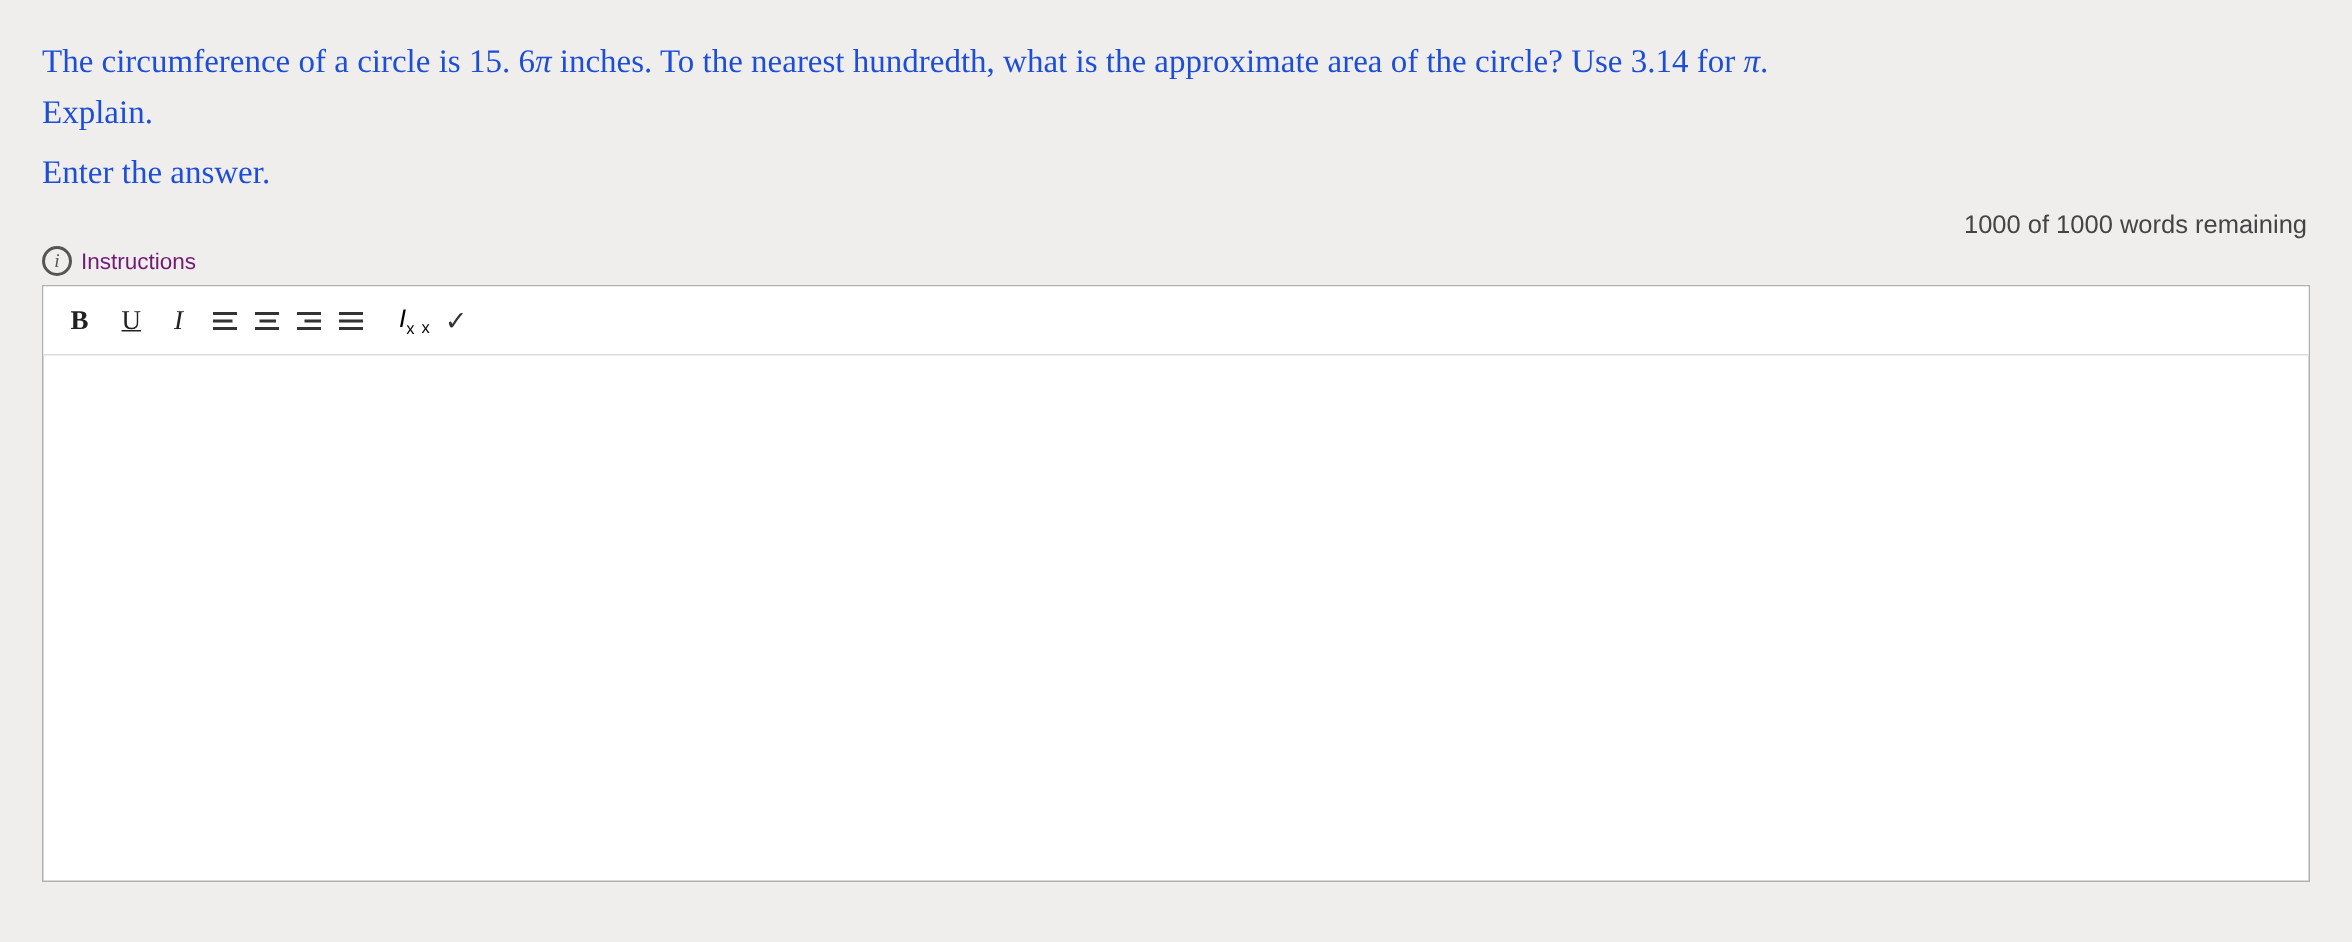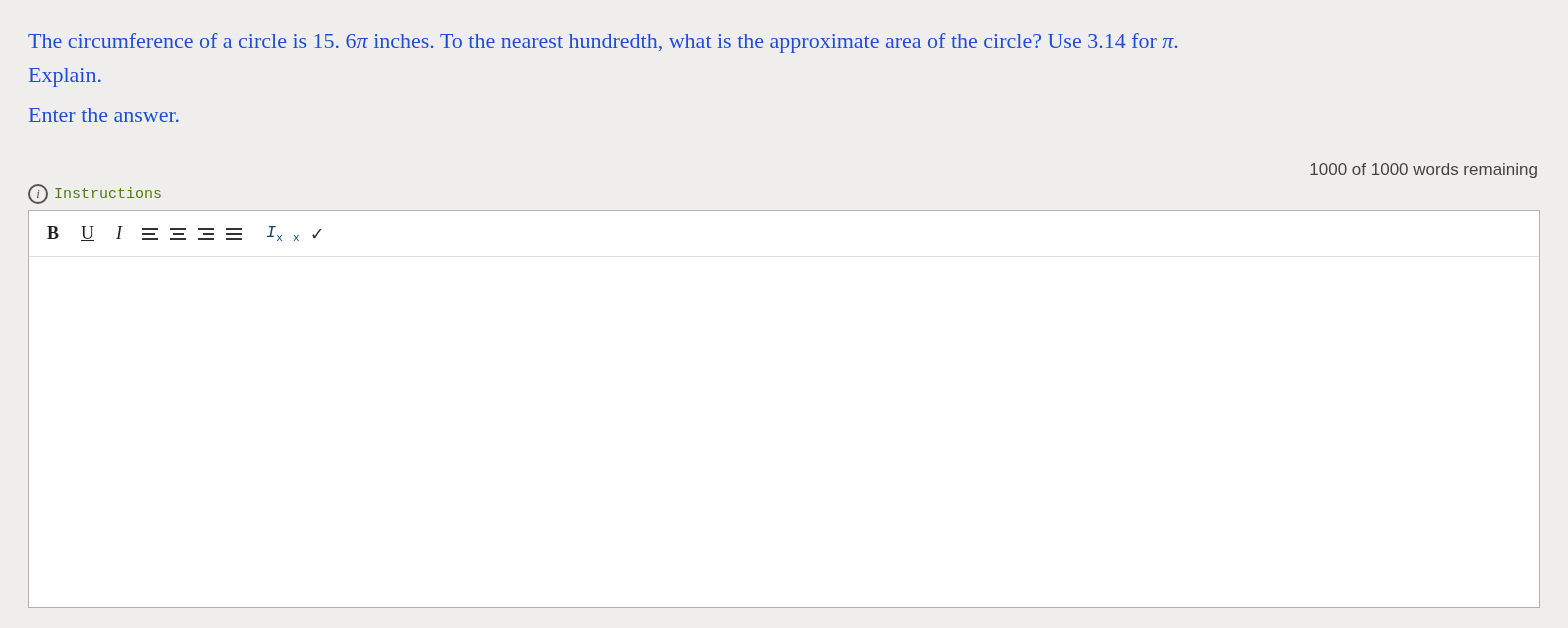--- a/index.html
+++ b/index.html
@@ -54,22 +54,22 @@
       justify-content: center;
       font-size: 13px;
       font-style: italic;
       color: #555;
       font-family: Georgia, serif;
       flex-shrink: 0;
     }
 
     .instructions-label {
       font-size: 15px;
-      color: #4d7c0f;
-      font-family: Liberation Mono, monospace;
+      color: #701a75;
+      font-family: Liberation Sans, sans-serif;
     }
 
     .editor-container {
       border: 1.5px solid #b0b0b0;
       background-color: #ffffff;
       width: 100%;
     }
 
     .toolbar {
       display: flex;
@@ -152,22 +152,22 @@
     .toolbar-right-group {
       display: flex;
       align-items: center;
       gap: 10px;
       margin-left: 8px;
     }
 
     .italic-x-btn {
       font-style: italic;
       font-size: 17px;
-      font-family: Liberation Mono, monospace;
-      color: #0c4a6e;
+      font-family: Liberation Sans, sans-serif;
+      color: #000000;
       cursor: pointer;
       background: none;
       border: none;
       position: relative;
     }
 
     .italic-x-btn::after {
       content: 'x';
       font-size: 11px;
       vertical-align: sub;
@@ -191,21 +191,21 @@
       font-family: Arial, sans-serif;
       line-height: 1.5;
     }
   </style>
 </head>
 <body>
 
 <p class="question-text">
   The circumference of a circle is 15. 6<i>π</i> inches. To the nearest hundredth, what is the approximate area of the circle? Use 3.14 for <i>π</i>. Explain.
 </p>
-<p class="question-text" style="margin-top:4px; margin-bottom: 28px;">
+<p class="question-text" style="margin-top:4px; margin-bottom: 8px;">
   Enter the answer.
 </p>
 
 <div class="word-count-row">
   <span class="word-count">1000 of 1000 words remaining</span>
 </div>
 
 <div class="instructions-row">
   <div class="info-icon">
     <span>i</span>

